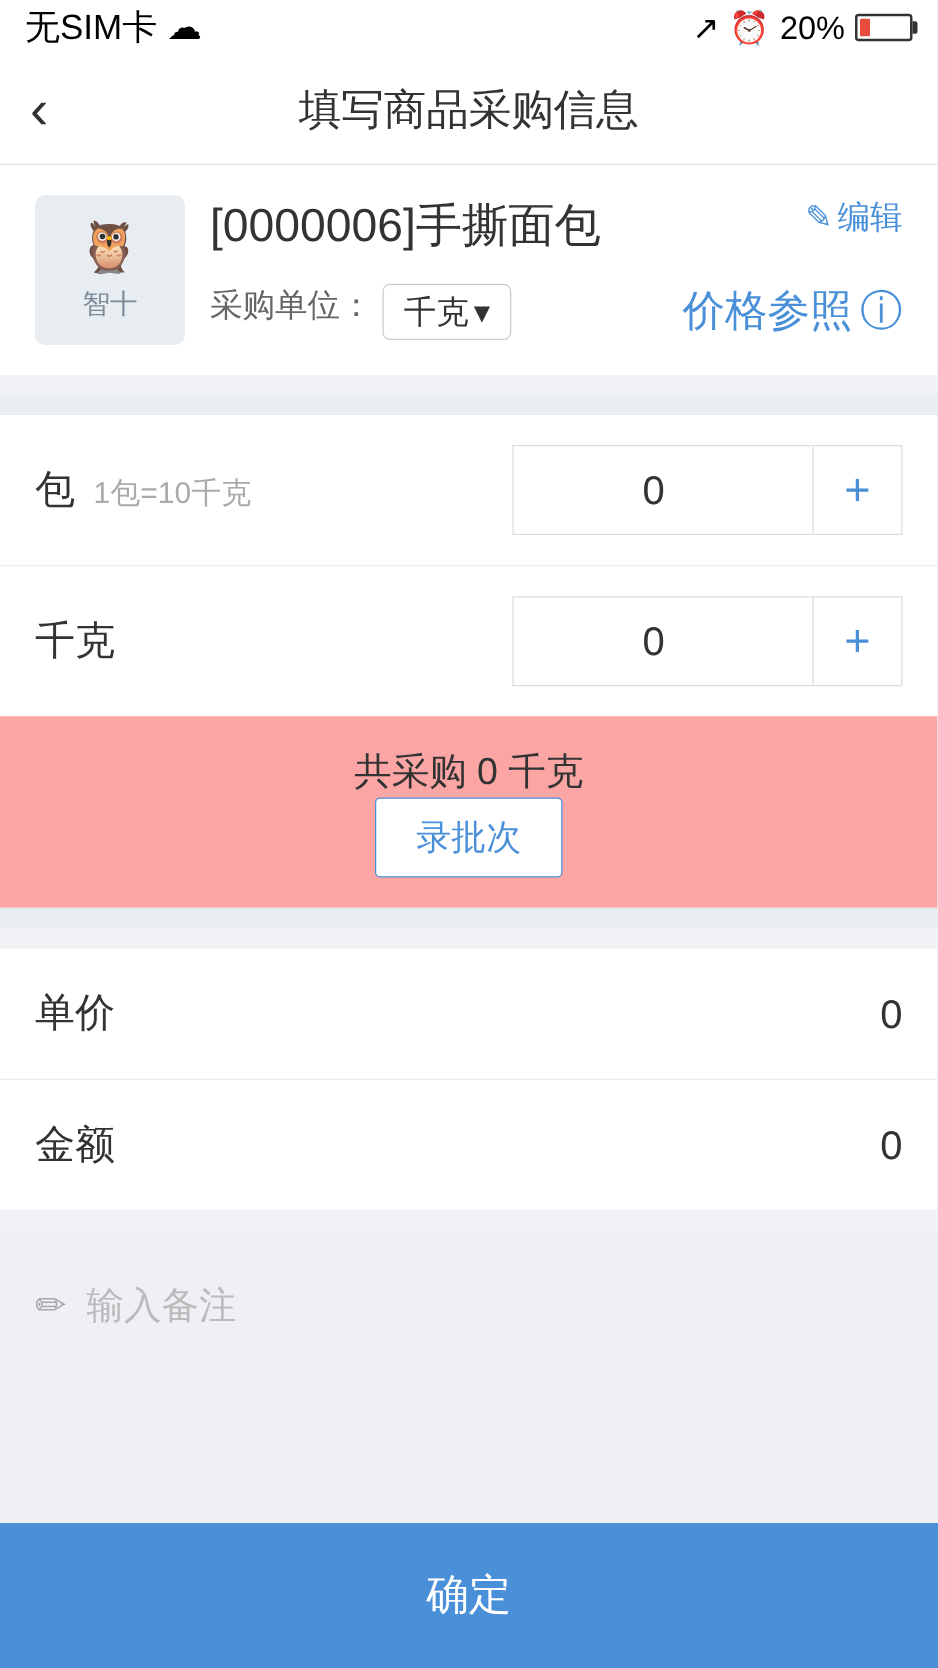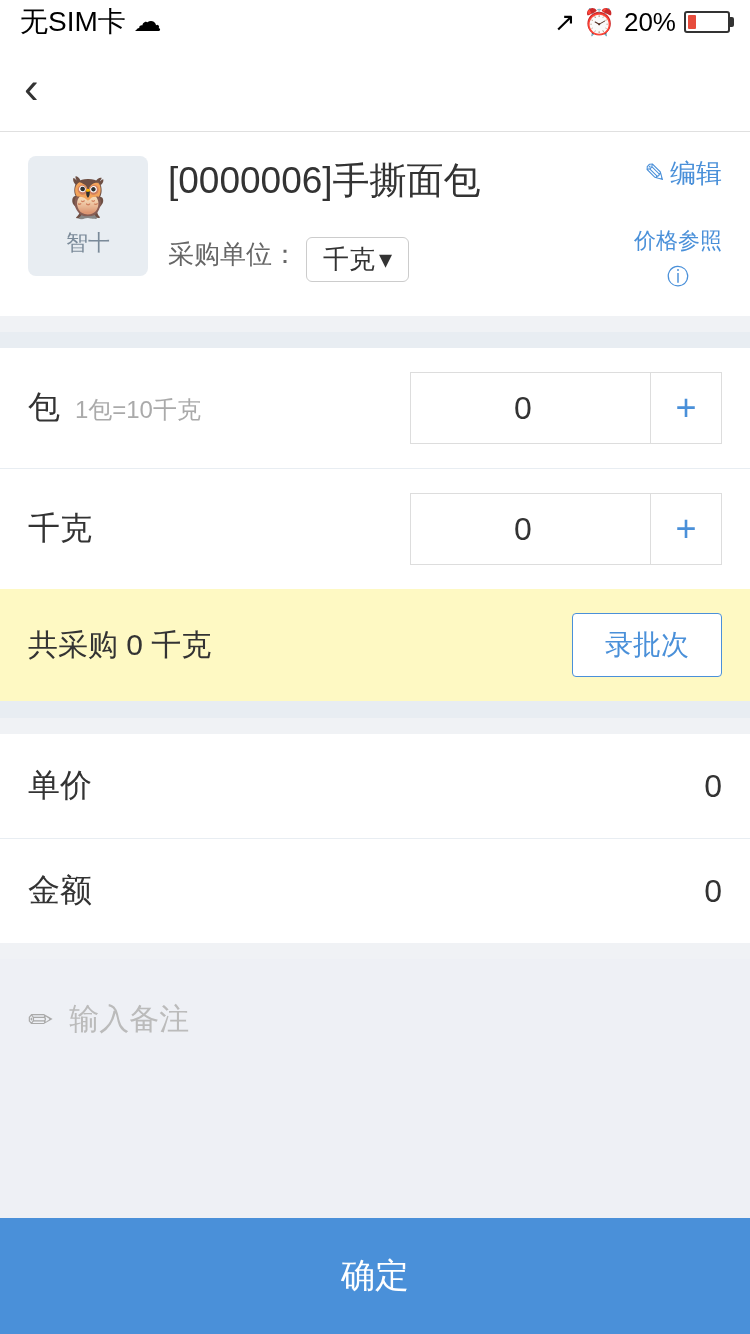--- a/index.html
+++ b/index.html
@@ -154,25 +154,24 @@
       padding: 4px 16px;
       font-size: 26px;
       color: #333;
       background: #fff;
       display: flex;
       align-items: center;
       gap: 4px;
     }
     .price-ref {
       color: #4a90d9;
-      font-size: 22px;
+      font-size: 34px;
       display: flex;
       align-items: center;
       gap: 6px;
-      flex-direction: column;
     }
 
     
     .section-divider {
       height: 16px;
       background: #e8edf2;
     }
 
     
     .input-section {
@@ -221,26 +220,27 @@
       color: #4a90d9;
       font-size: 36px;
       display: flex;
       align-items: center;
       justify-content: center;
       cursor: pointer;
     }
 
     
     .summary-row {
-      background: #fef9c3;
+      background: #fca5a5;
       display: flex;
       align-items: center;
       justify-content: space-between;
       padding: 24px 28px;
       border-bottom: 1px solid #e8edf2;
+      flex-direction: column;
     }
     .summary-text {
       font-size: 30px;
       color: #333;
     }
     .batch-btn {
       border: 1px solid #4a90d9;
       color: #4a90d9;
       background: #fff;
       padding: 12px 32px;
@@ -332,20 +332,21 @@
     <span class="battery-icon">
       <span class="battery-body">
           <span class="battery-fill"></span>
         </span>
     </span>
   </div>
 </div>
 
 <div class="nav-bar">
   <span class="nav-back">‹</span>
+  <span class="nav-title">填写商品采购信息</span>
 </div>
 
 <div class="product-card">
   <div class="product-image">
     <div class="product-image-inner">
       <span class="owl-icon">🦉</span>
       <span class="owl-label">智十</span>
     </div>
   </div>
   <div class="product-info">

